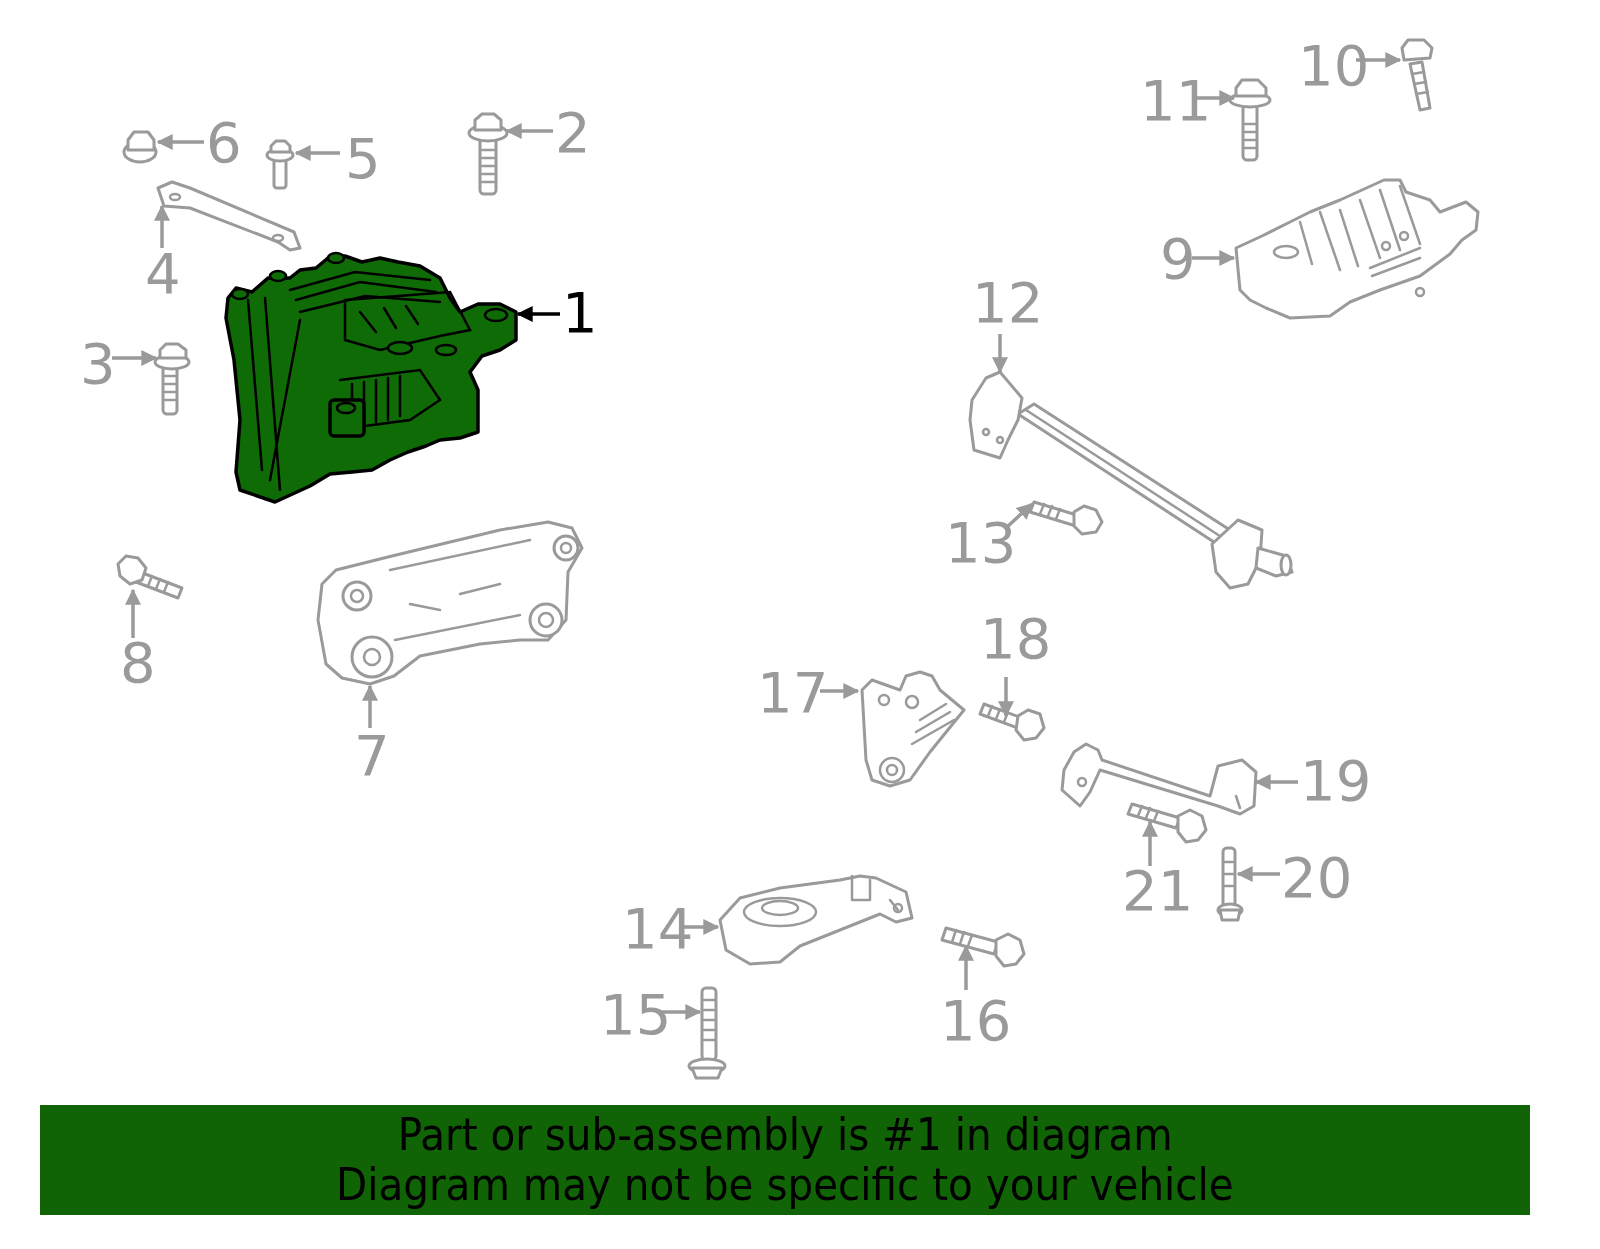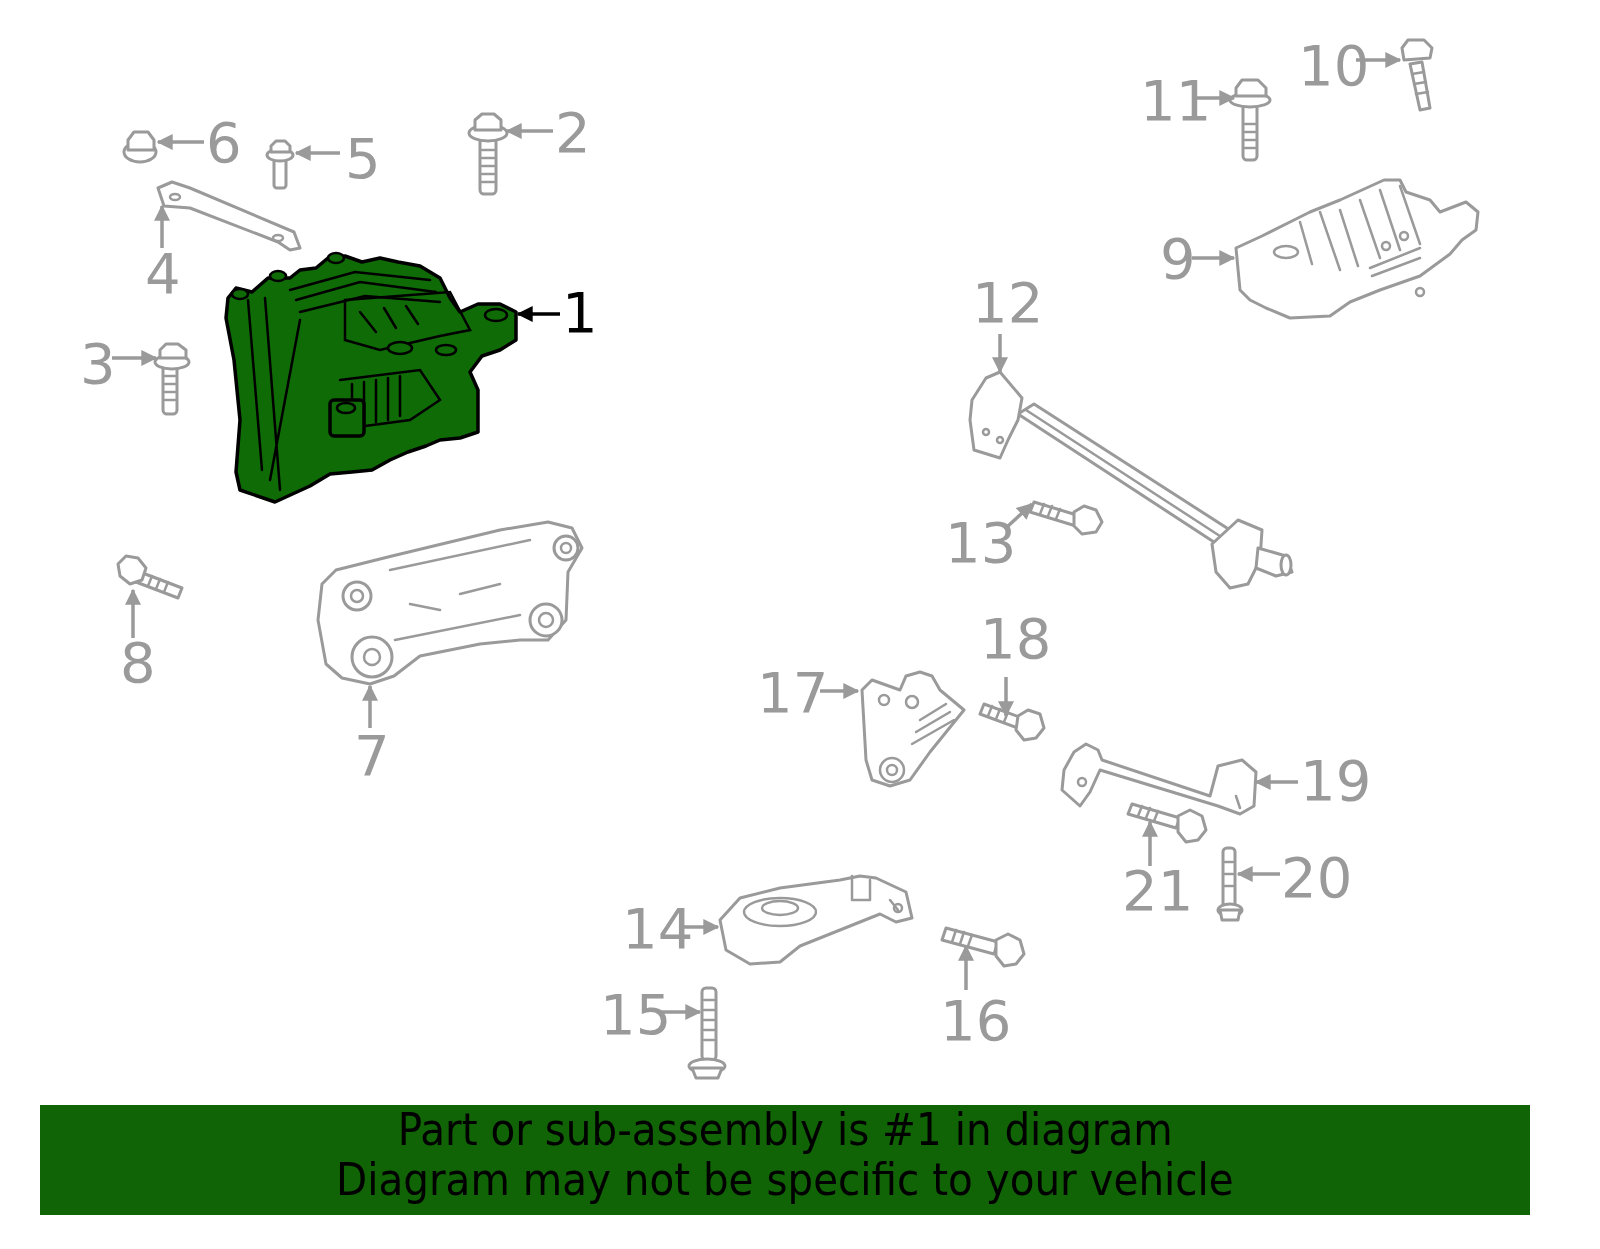--- a/index.html
+++ b/index.html
@@ -11,21 +11,21 @@
   .hl { fill: #0f6b05; stroke: #000000; stroke-width: 3.5; stroke-linejoin: round; }
   .hl-line { fill: none; stroke: #000000; stroke-width: 2.5; stroke-linecap: round; }
   .hl-hole { fill: #0f6b05; stroke: #000; stroke-width: 2.5; }
   .callout-text { font-family: "DejaVu Sans", sans-serif; font-size: 56px; fill: #9a9a9a; }
   .callout-text.active { fill: #000000; }
   .leader { stroke: #9a9a9a; stroke-width: 3.5; fill: none; }
   .leader.active { stroke: #000; }
   .arrowhead { fill: #9a9a9a; }
   .banner { position: absolute; left: 40px; top: 1105px; width: 1490px; height: 110px;
             background: #116405; display: flex; flex-direction: column; align-items: center;
-            }
+            justify-content: center; }
   .banner-line { font-family: "DejaVu Sans", sans-serif; font-size: 44px; color: #000;
                  line-height: 50px; transform: scaleX(0.92); white-space: nowrap; }
 </style>
 </head>
 <body>
 
 <svg id="diagram" viewBox="0 0 1600 1249" xmlns="http://www.w3.org/2000/svg">
   <defs>
     <marker id="ah" markerWidth="10" markerHeight="10" refX="9" refY="5" orient="auto" markerUnits="userSpaceOnUse">
       <path d="M0,0 L10,5 L0,10 z" class="arrowhead"></path>

